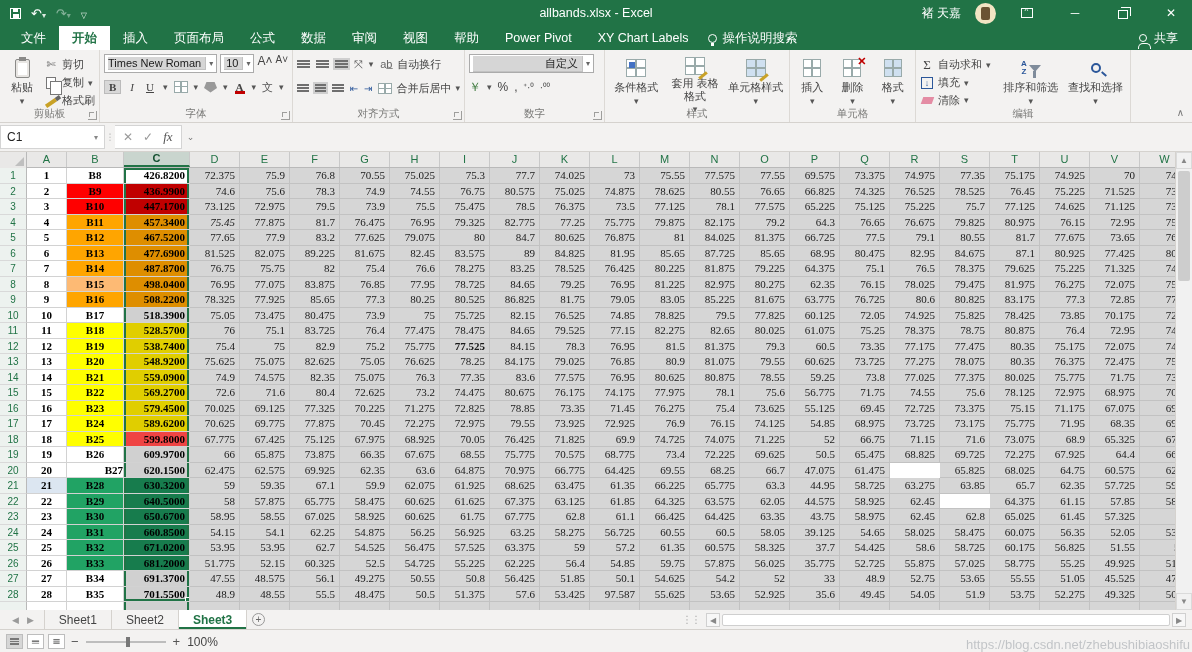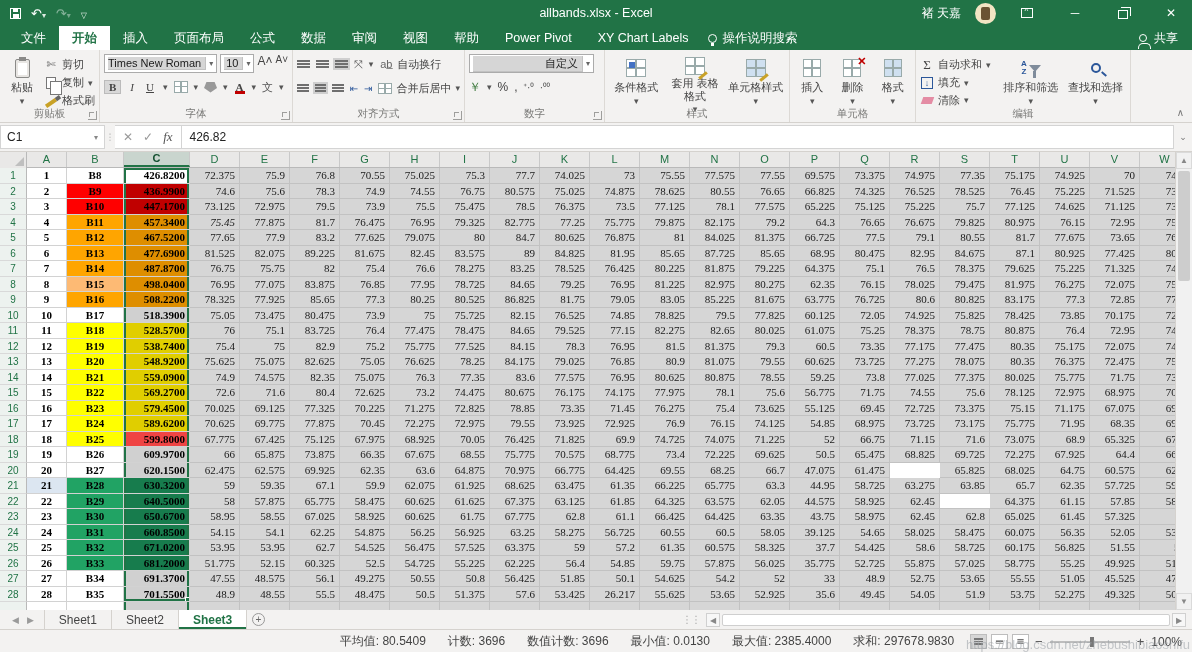--- a/index.html
+++ b/index.html
@@ -441,21 +441,20 @@
     <div class="namebox">
         <span>C1</span>
         <span class="dd">▾</span>
       </div>
     <div class="fdots">⋮</div>
     <div class="fbtns">
       <span>✕</span>
       <span>✓</span>
       <span class="fx">fx</span>
     </div>
-    <div class="finput">426.82</div>
     <div class="fexp">⌄</div>
   </div>
 
   <div class="gridwrap">
     <div class="gridclip">
       <div class="hdrrow" id="col-headers">
         <div class="corner"></div>
       <div class="colh" style="width: 40px;">A</div>
           <div class="colh" style="width: 57px;">B</div>
           <div class="colh sel" style="width: 66px;">C</div>
@@ -770,21 +769,21 @@
           <div class="grow">
             <div class="rowh">12</div>
             <div class="cell ca" style="width: 40px;">12</div>
             <div class="cell cb" style="width: 57px; background: rgb(255, 255, 0);">B19</div>
             <div class="cell cc" style="width: 66px; background: rgb(224, 206, 0);">538.7400</div>
             <div class="cell cv" style="width: 50px;">75.4</div>
             <div class="cell cv" style="width: 50px;">75</div>
             <div class="cell cv" style="width: 50px;">82.9</div>
             <div class="cell cv" style="width: 50px;">75.2</div>
             <div class="cell cv" style="width: 50px;">75.775</div>
-            <div class="cell cv" style="width: 50px;">77.525</div>
+            <div class="cell cv" style="width: 50px; font-weight: bold;">77.525</div>
             <div class="cell cv" style="width: 50px;">84.15</div>
             <div class="cell cv" style="width: 50px;">78.3</div>
             <div class="cell cv" style="width: 50px;">76.95</div>
             <div class="cell cv" style="width: 50px;">81.5</div>
             <div class="cell cv" style="width: 50px;">81.375</div>
             <div class="cell cv" style="width: 50px;">79.3</div>
             <div class="cell cv" style="width: 50px;">60.5</div>
             <div class="cell cv" style="width: 50px;">73.35</div>
             <div class="cell cv" style="width: 50px;">77.175</div>
             <div class="cell cv" style="width: 50px;">77.475</div>
@@ -971,21 +970,21 @@
             <div class="cell cv" style="width: 50px;">68.825</div>
             <div class="cell cv" style="width: 50px;">69.725</div>
             <div class="cell cv" style="width: 50px;">72.275</div>
             <div class="cell cv" style="width: 50px;">67.925</div>
             <div class="cell cv" style="width: 50px;">64.4</div>
             <div class="cell cv" style="width: 50px;">66.5</div>
           </div>
           <div class="grow">
             <div class="rowh">20</div>
             <div class="cell ca" style="width: 40px;">20</div>
-            <div class="cell cb" style="width: 57px; background: rgb(255, 255, 255);">B27</div>
+            <div class="cell cb" style="width: 57px; background: rgb(255, 255, 255); text-align: right;">B27</div>
             <div class="cell cc" style="width: 66px; background: rgb(208, 208, 208);">620.1500</div>
             <div class="cell cv" style="width: 50px;">62.475</div>
             <div class="cell cv" style="width: 50px;">62.575</div>
             <div class="cell cv" style="width: 50px;">69.925</div>
             <div class="cell cv" style="width: 50px;">62.35</div>
             <div class="cell cv" style="width: 50px;">63.6</div>
             <div class="cell cv" style="width: 50px;">64.875</div>
             <div class="cell cv" style="width: 50px;">70.975</div>
             <div class="cell cv" style="width: 50px;">66.775</div>
             <div class="cell cv" style="width: 50px;">64.425</div>
@@ -1189,21 +1188,21 @@
             <div class="cell cb" style="width: 57px; background: rgb(255, 255, 255);">B35</div>
             <div class="cell cc cbot" style="width: 66px; background: rgb(208, 208, 208);">701.5500<span class="fillhandle"></span></div>
             <div class="cell cv" style="width: 50px;">48.9</div>
             <div class="cell cv" style="width: 50px;">48.55</div>
             <div class="cell cv" style="width: 50px;">55.5</div>
             <div class="cell cv" style="width: 50px;">48.475</div>
             <div class="cell cv" style="width: 50px;">50.5</div>
             <div class="cell cv" style="width: 50px;">51.375</div>
             <div class="cell cv" style="width: 50px;">57.6</div>
             <div class="cell cv" style="width: 50px;">53.425</div>
-            <div class="cell cv" style="width: 50px;">26.217</div>
+            <div class="cell cv" style="width: 50px;">97.587</div>
             <div class="cell cv" style="width: 50px;">55.625</div>
             <div class="cell cv" style="width: 50px;">53.65</div>
             <div class="cell cv" style="width: 50px;">52.925</div>
             <div class="cell cv" style="width: 50px;">35.6</div>
             <div class="cell cv" style="width: 50px;">49.45</div>
             <div class="cell cv" style="width: 50px;">54.05</div>
             <div class="cell cv" style="width: 50px;">51.9</div>
             <div class="cell cv" style="width: 50px;">53.75</div>
             <div class="cell cv" style="width: 50px;">52.275</div>
             <div class="cell cv" style="width: 50px;">49.325</div>
@@ -1260,28 +1259,20 @@
       </div>
     <div class="splitter">⋮⋮</div>
     <div class="hscroll">
       <span class="hsarrow">◀</span>
       <span class="hsthumb"></span>
       <span class="hsarrow">▶</span>
     </div>
   </div>
 
   <div class="statusbar">
-    <div class="segs" id="status-segs">
-        <span class="seg">平均值: 80.5409</span>
-        <span class="seg">计数: 3696</span>
-        <span class="seg">数值计数: 3696</span>
-        <span class="seg">最小值: 0.0130</span>
-        <span class="seg">最大值: 2385.4000</span>
-        <span class="seg">求和: 297678.9830</span>
-      </div>
     <div class="viewicons">
       <span class="vic sel">
           <span class="bars">
             <span></span>
             <span></span>
             <span></span>
           </span>
         </span>
       <span class="vic">
           <span class="bars" style="transform:scale(.8)">

